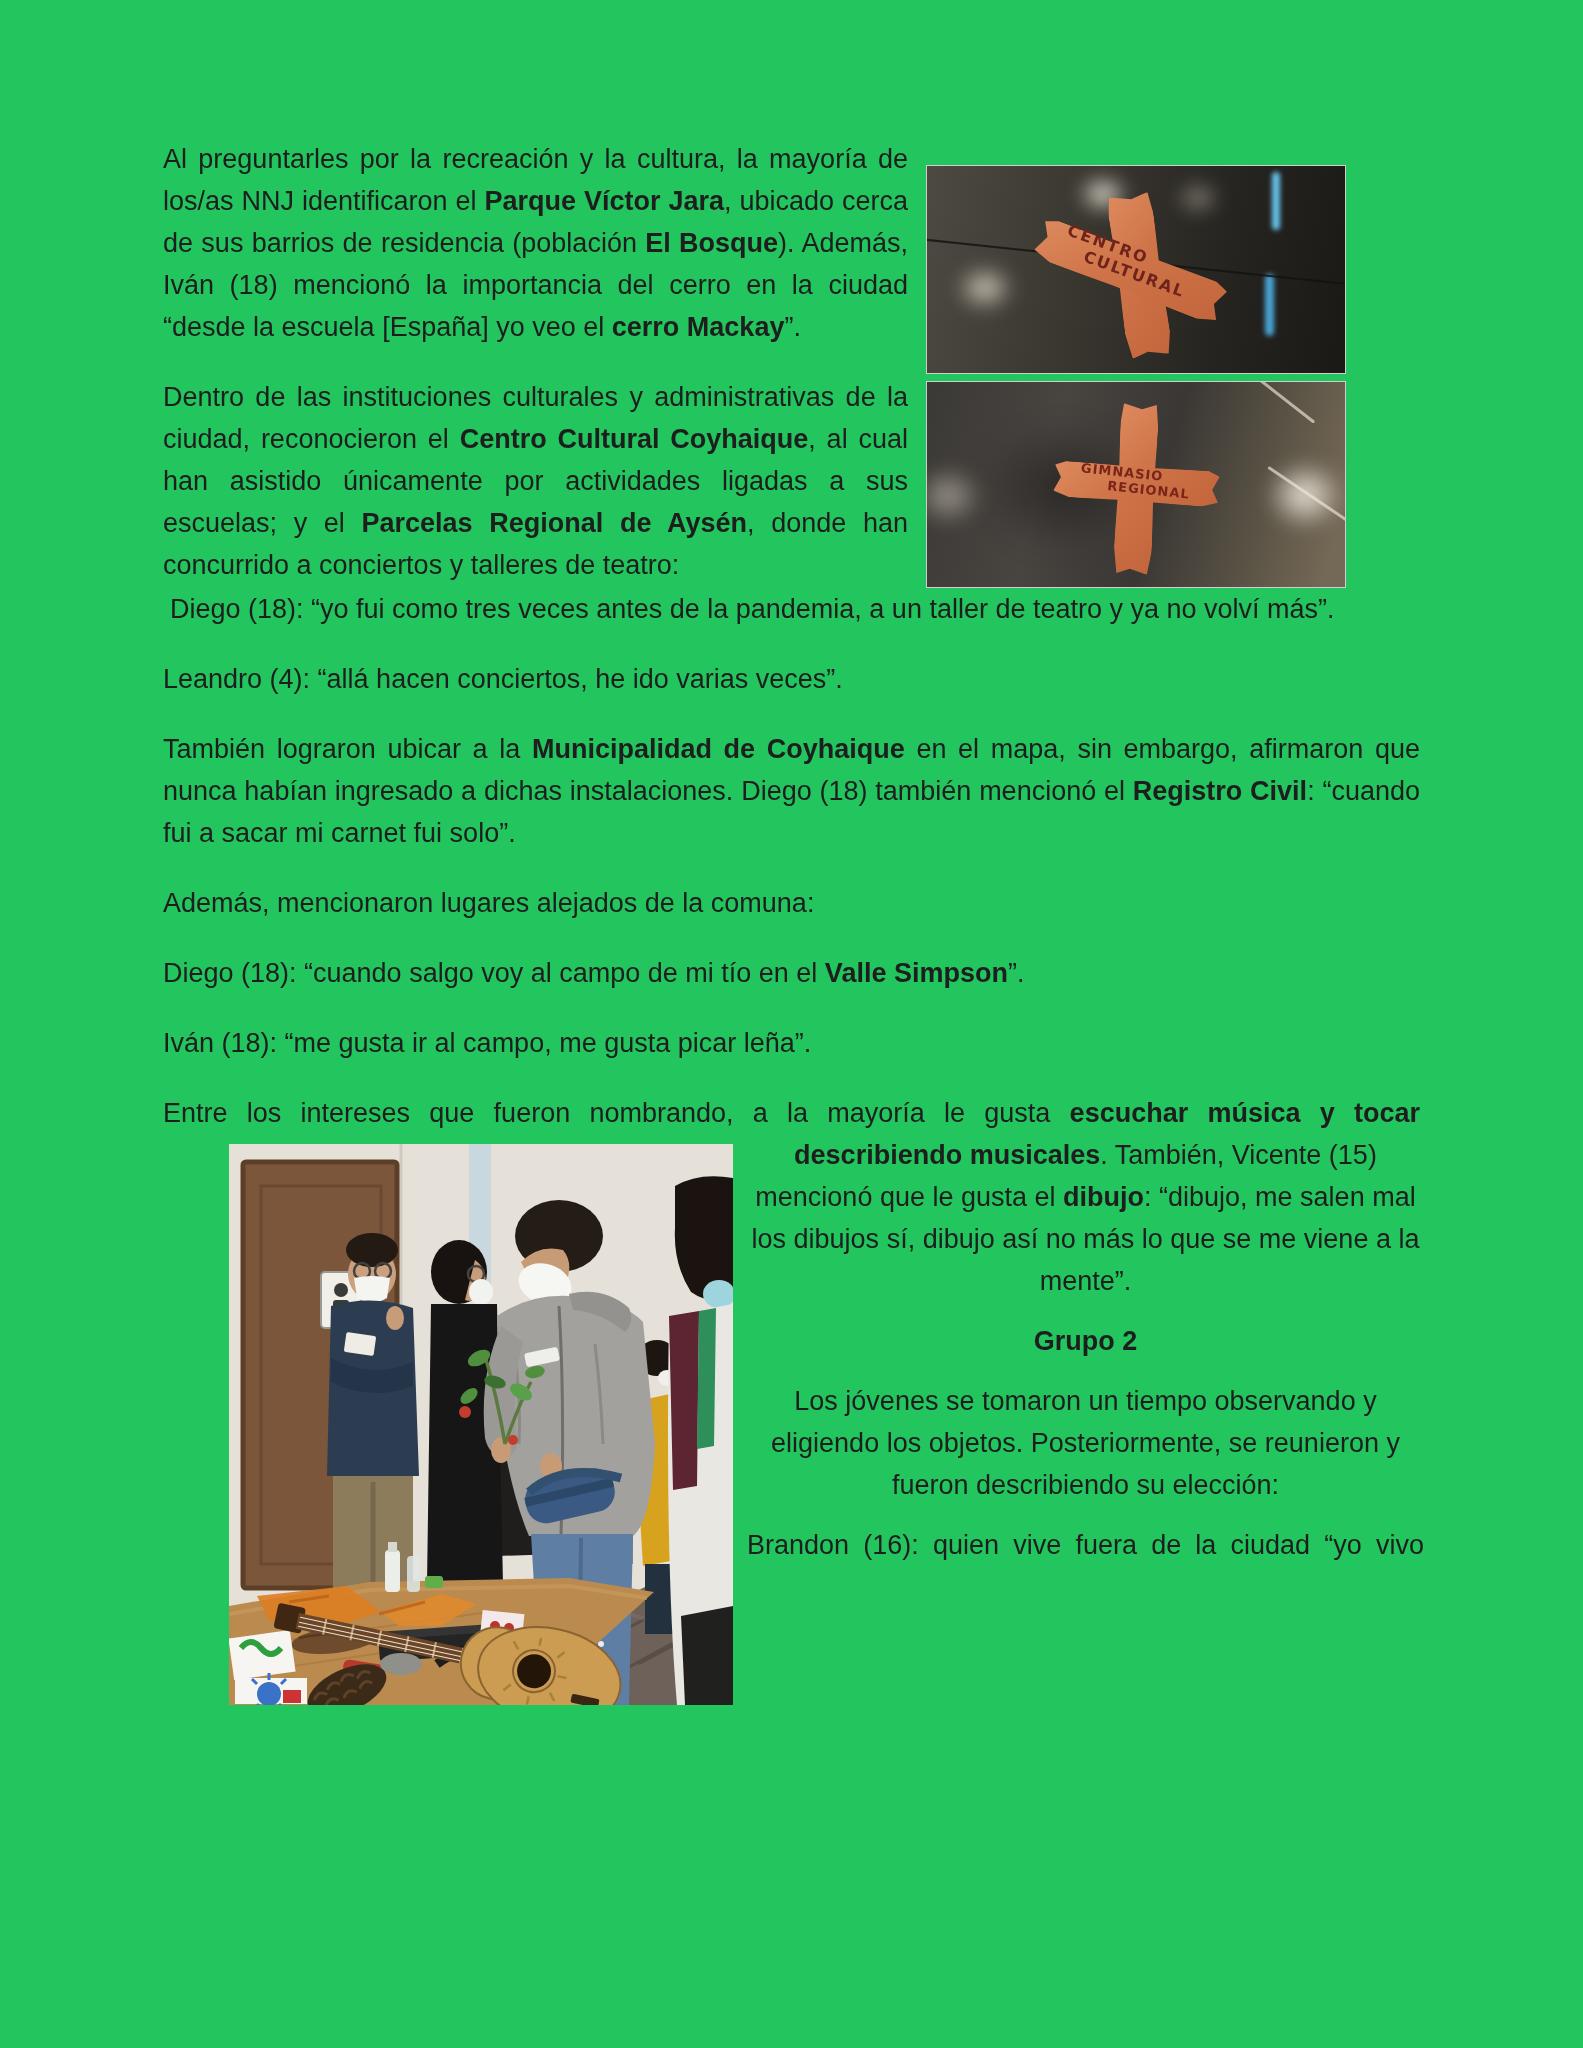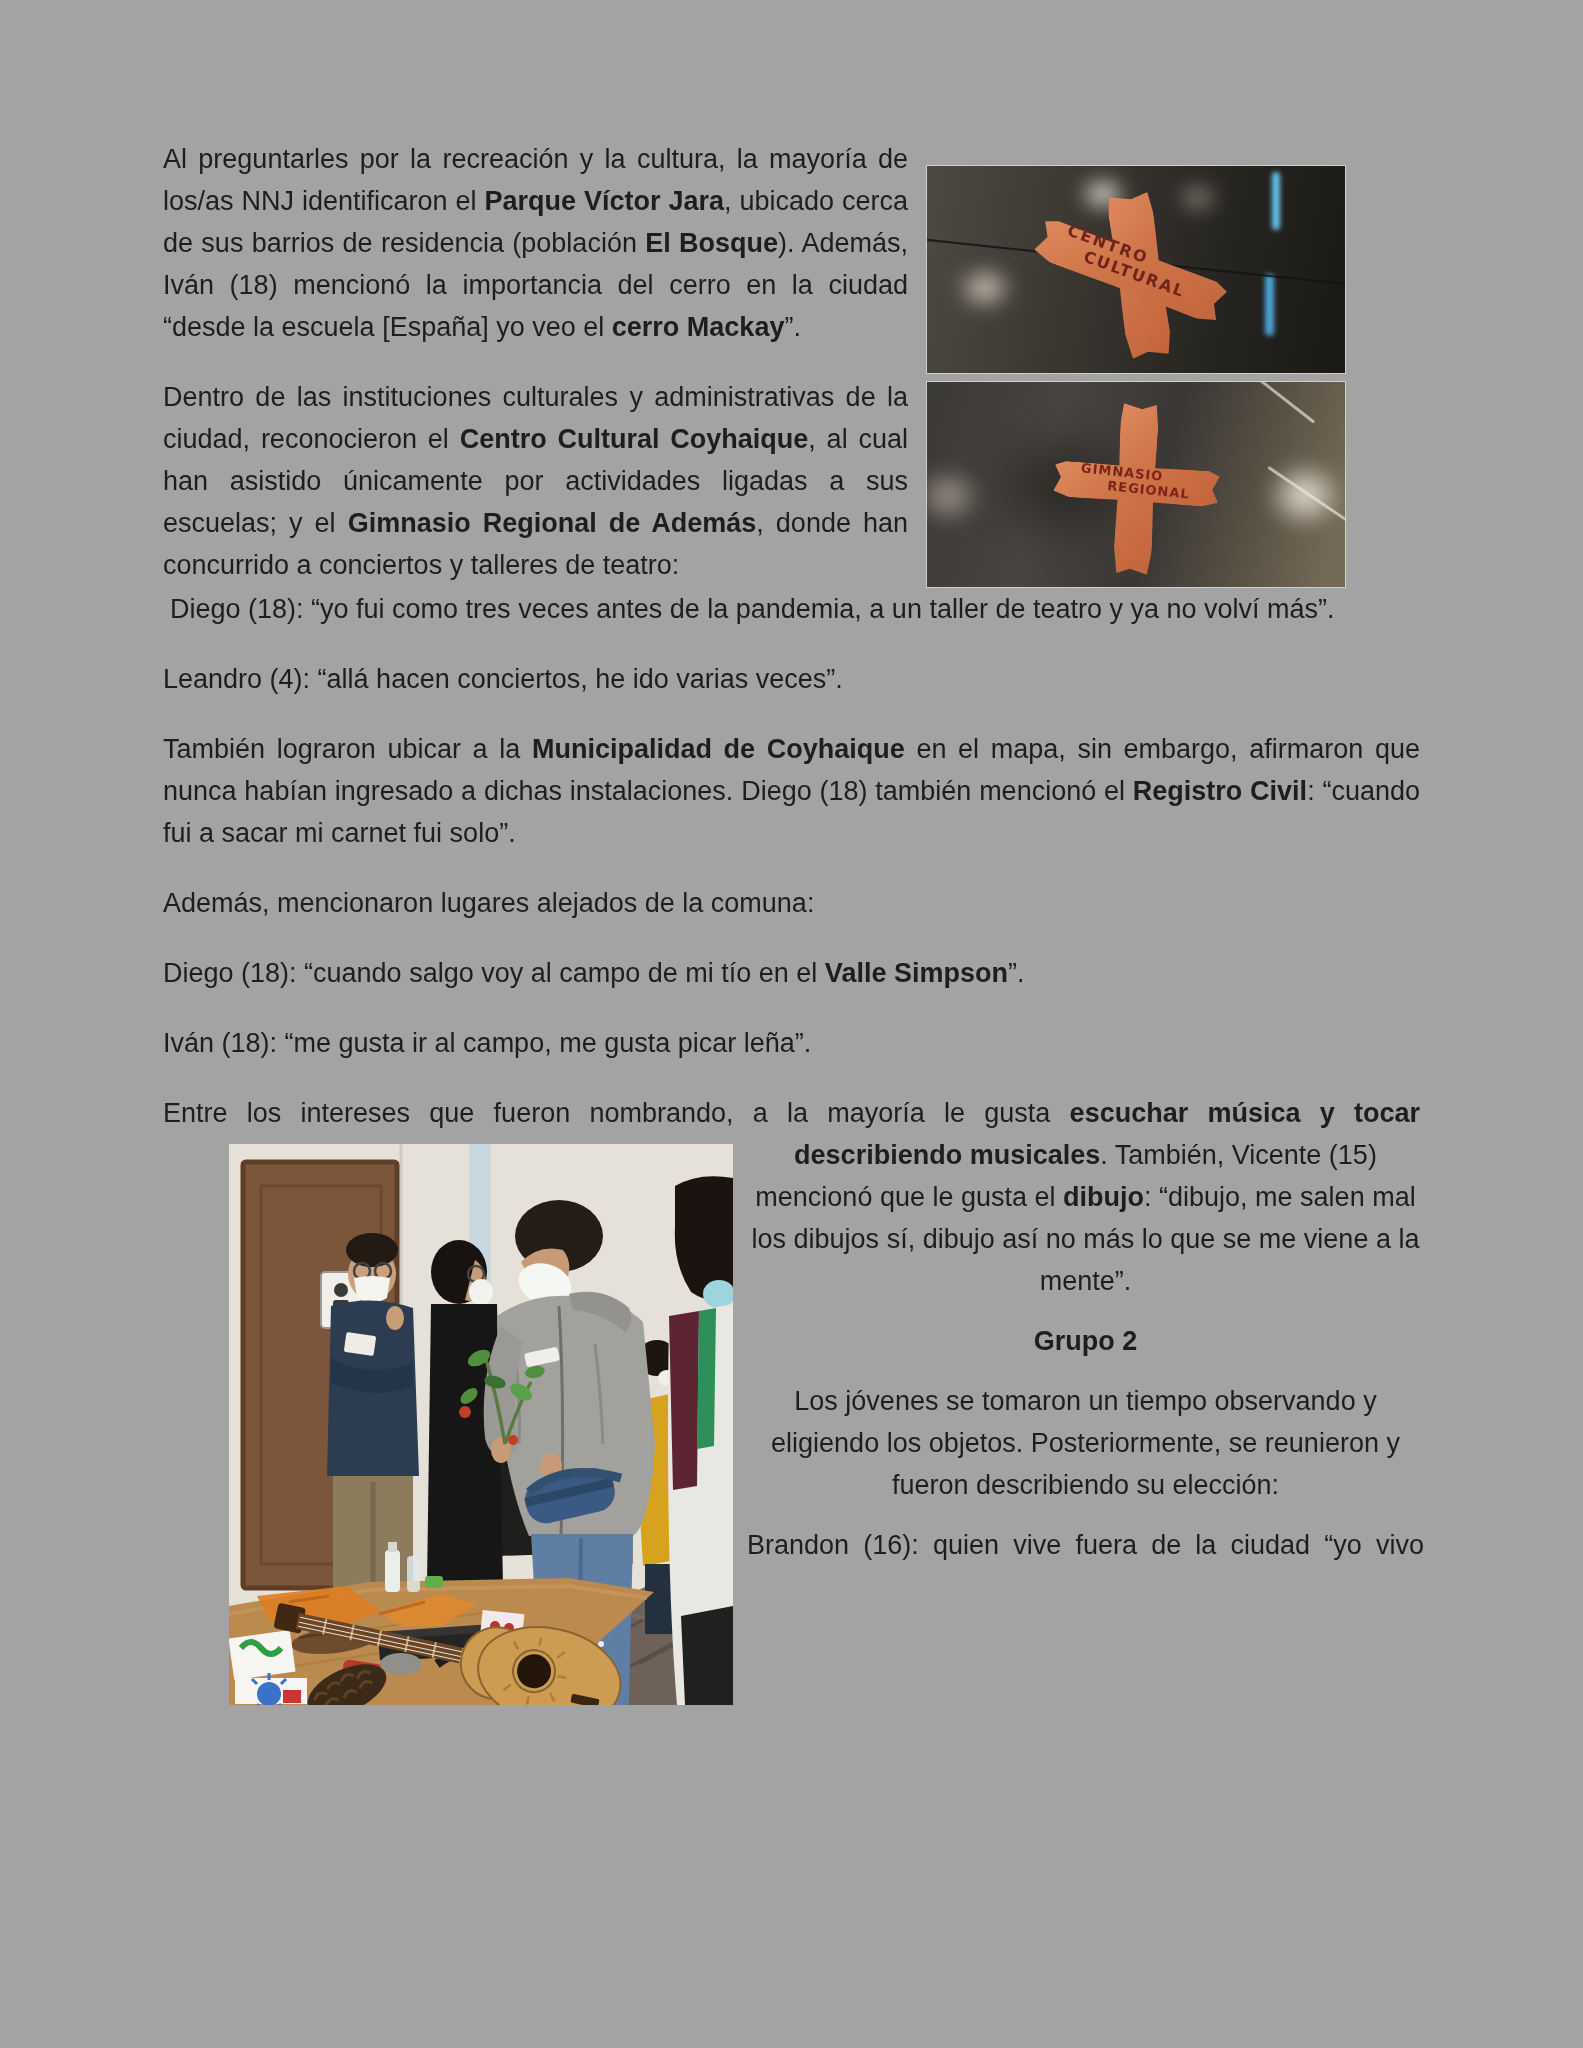--- a/index.html
+++ b/index.html
@@ -1,16 +1,16 @@
 <!DOCTYPE html>
 <html><head>
 <meta charset="utf-8">
 <style>
   html,body{margin:0;padding:0;background:#ffffff;}
-  .page{position:relative;width:1583px;height:2048px;background:#a3a3a3;overflow:hidden;
+  .page{position:relative;width:1583px;height:2048px;background:#22c55e;overflow:hidden;
         font-family:"Liberation Sans",sans-serif;color:#1e1e1e;}
   .content{position:absolute;left:163px;top:138px;width:1257px;}
   .para{font-size:27px;line-height:42px;margin:0 0 28px 0;}
   .j{text-align:justify;}
   .jl{text-align:justify;text-align-last:justify;}
   .indent1{text-indent:7px;}
   .heading{font-weight:bold;}
   b{font-weight:bold;text-align:center;}
 
   
@@ -44,21 +44,21 @@
 </style>
 </head>
 <body>
 
 <div class="page">
   <div class="content">
 
     <section class="row-top">
       <div class="col-text">
         <p class="para j">Al preguntarles por la recreación y la cultura, la mayoría de los/as NNJ identificaron el <b>Parque Víctor Jara</b>, ubicado cerca de sus barrios de residencia (población <b>El Bosque</b>). Además, Iván (18) mencionó la importancia del cerro en la ciudad “desde la escuela [España] yo veo el <b>cerro Mackay</b>”.</p>
-        <p class="para j" style="margin-bottom:0;">Dentro de las instituciones culturales y administrativas de la ciudad, reconocieron el <b>Centro Cultural Coyhaique</b>, al cual han asistido únicamente por actividades ligadas a sus escuelas; y el <b>Gimnasio Regional de Además</b>, donde han concurrido a conciertos y talleres de teatro:</p>
+        <p class="para j" style="margin-bottom:0;">Dentro de las instituciones culturales y administrativas de la ciudad, reconocieron el <b>Centro Cultural Coyhaique</b>, al cual han asistido únicamente por actividades ligadas a sus escuelas; y el <b>Parcelas Regional de Aysén</b>, donde han concurrido a conciertos y talleres de teatro:</p>
       </div>
       <div class="col-photos">
 
         <figure class="photo photo-cc">
           <div class="glow" style="left:150px;top:8px;width:52px;height:40px;background:radial-gradient(closest-side,rgba(255,250,235,.95),rgba(255,250,235,0));"></div>
           <div class="glow" style="left:28px;top:98px;width:60px;height:48px;background:radial-gradient(closest-side,rgba(255,245,225,.8),rgba(255,245,225,0));"></div>
           <div class="glow" style="left:248px;top:14px;width:46px;height:36px;background:radial-gradient(closest-side,rgba(235,228,214,.5),rgba(235,228,214,0));"></div>
           <div class="blue-streak" style="left:345px;top:6px;width:8px;height:58px;background:#66c4ee;"></div>
           <div class="blue-streak" style="left:338px;top:108px;width:9px;height:62px;background:#49a5d8;"></div>
           <div class="wireline" style="left:-10px;top:96px;width:460px;transform:rotate(6deg);"></div>

